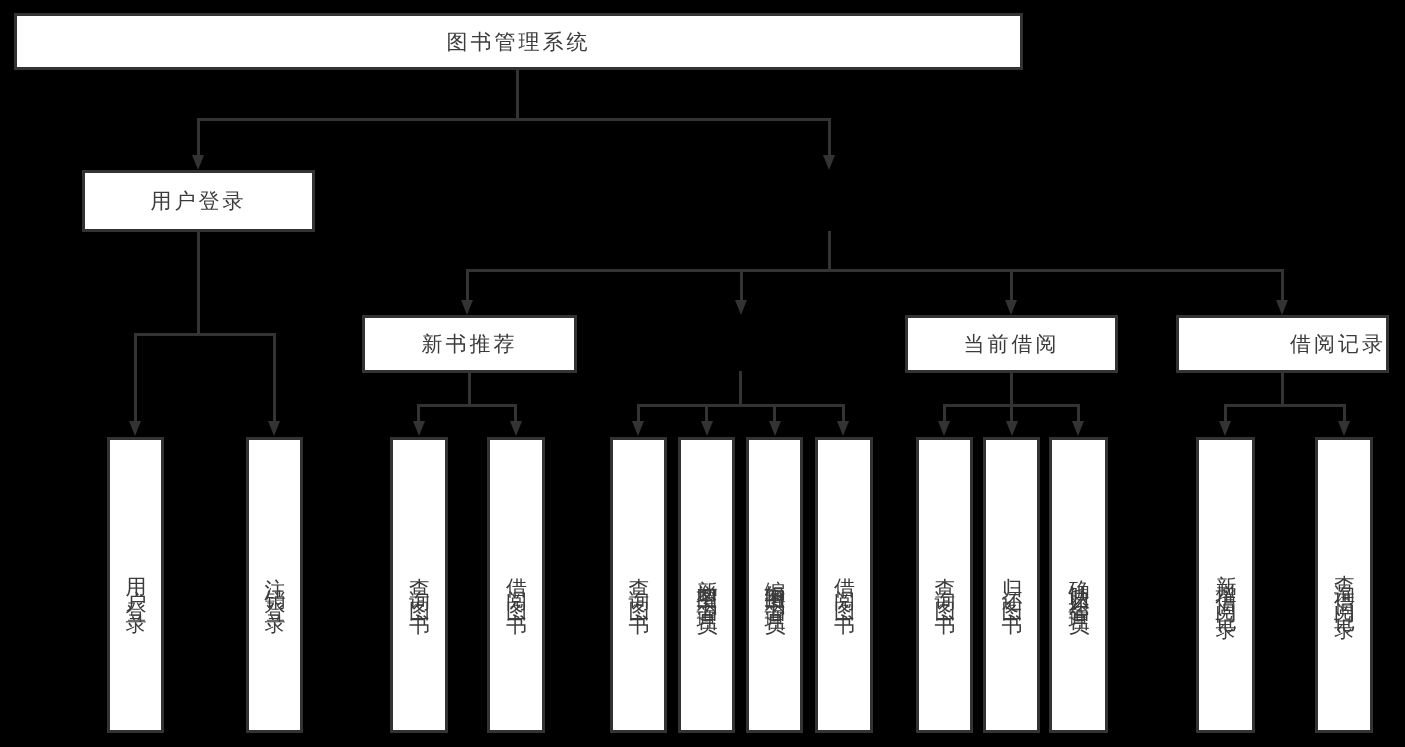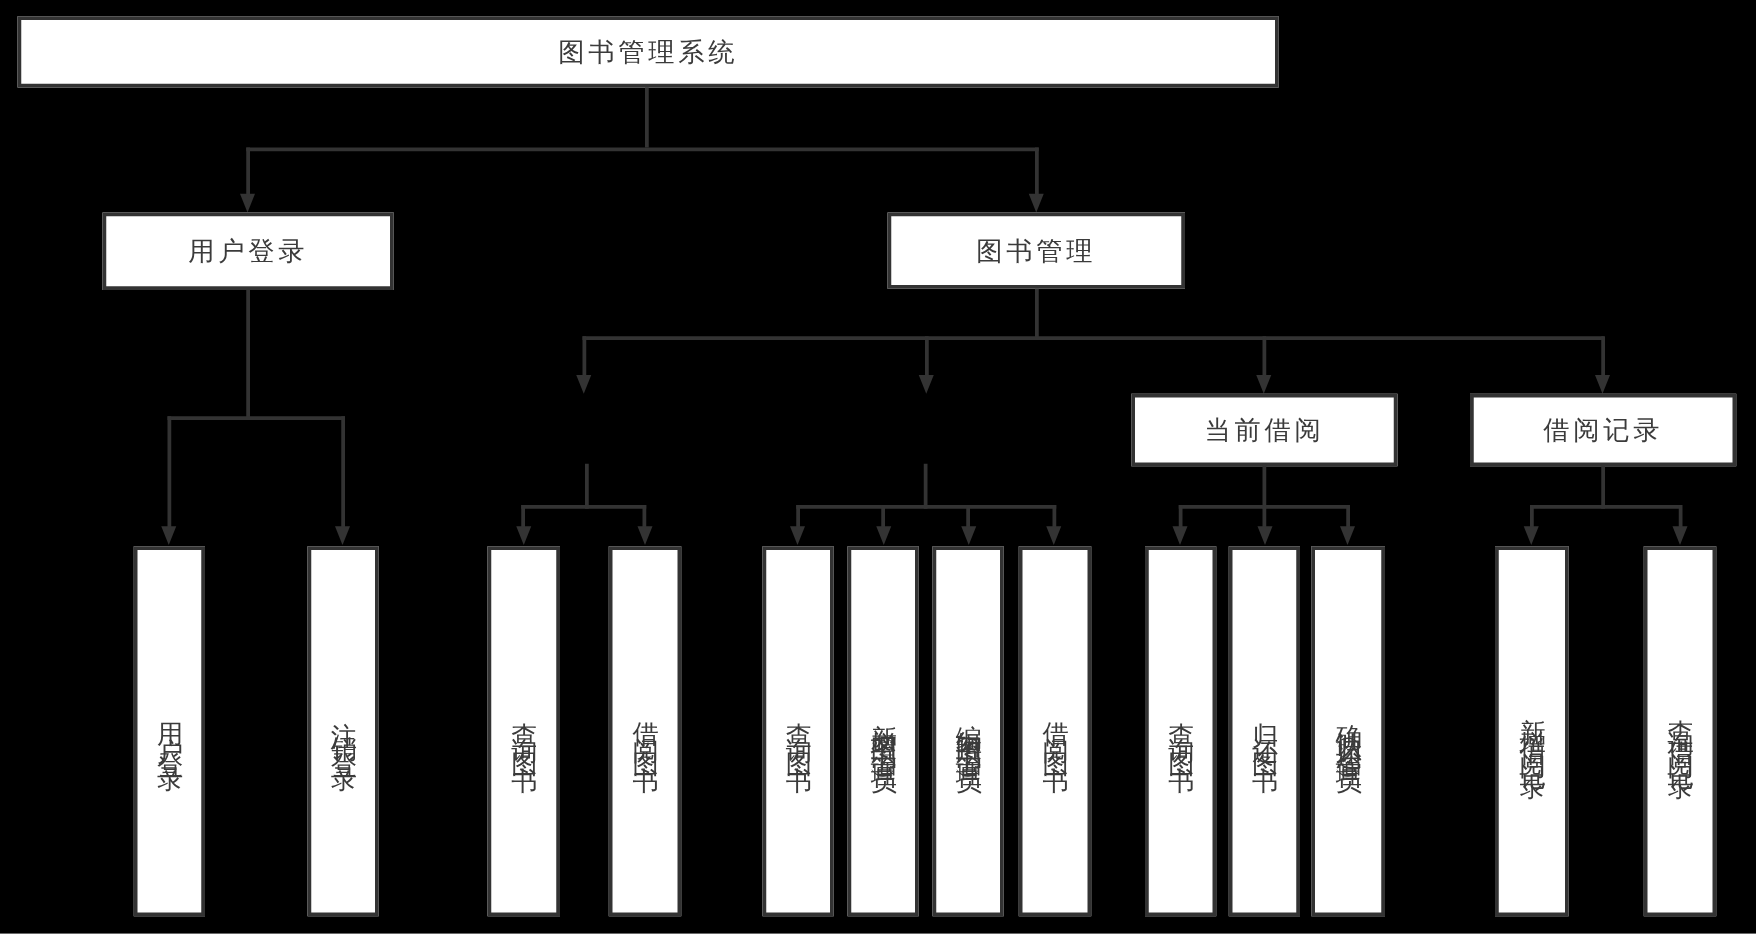--- a/index.html
+++ b/index.html
@@ -45,46 +45,46 @@
   <div class="vline" style="left:516px; top:70px;  height:48px;"></div>
   <div class="hline" style="left:197px; top:118px; width:634px;"></div>
   <div class="vline" style="left:197px; top:118px; height:38px;"></div>
   <div class="arrow" style="left:192px; top:155px;"></div>
   <div class="vline" style="left:828px; top:118px; height:38px;"></div>
   <div class="arrow" style="left:823px; top:155px;"></div>
 
   <div class="box hbox" style="left:82px; top:170px; width:233px; height:62px;">
     <span>用户登录</span>
   </div>
-  <div class="box hbox" style="left:710px; top:170px; width:238px; height:61px;">
-    <span>图书管理</span>
-  </div>
 
   <div class="vline" style="left:197px; top:232px; height:104px;"></div>
   <div class="hline" style="left:134px; top:333px; width:142px;"></div>
   <div class="vline" style="left:134px; top:333px; height:90px;"></div>
   <div class="arrow" style="left:129px; top:421px;"></div>
   <div class="vline" style="left:273px; top:333px; height:90px;"></div>
   <div class="arrow" style="left:268px; top:421px;"></div>
 
   <div class="vline" style="left:828px;  top:231px; height:41px;"></div>
   <div class="hline" style="left:466px;  top:269px; width:817px;"></div>
   <div class="vline" style="left:466px;  top:269px; height:33px;"></div>
   <div class="arrow" style="left:461px;  top:300px;"></div>
   <div class="vline" style="left:740px;  top:269px; height:33px;"></div>
   <div class="arrow" style="left:735px;  top:300px;"></div>
   <div class="vline" style="left:1010px; top:269px; height:33px;"></div>
   <div class="arrow" style="left:1005px; top:300px;"></div>
   <div class="vline" style="left:1281px; top:269px; height:33px;"></div>
   <div class="arrow" style="left:1276px; top:300px;"></div>
 
+  <div class="box hbox" style="left:362px; top:315px; width:215px; height:58px;">
+    <span>新书推荐</span>
+  </div>
   <div class="box hbox" style="left:905px; top:315px; width:213px; height:58px;">
     <span>当前借阅</span>
   </div>
-  <div class="box hbox" style="left:1176px; top:315px; width:213px; height:58px;">
+  <div class="box hbox" style="left:1176px; top:315px; width:213px; height:58px;justify-content:flex-end;">
     <span>借阅记录</span>
   </div>
 
   <div class="vline" style="left:468px; top:371px; height:36px;"></div>
   <div class="hline" style="left:417px; top:404px; width:100px;"></div>
   <div class="vline" style="left:417px; top:404px; height:19px;"></div>
   <div class="arrow" style="left:413px; top:421px;"></div>
   <div class="vline" style="left:514px; top:404px; height:19px;"></div>
   <div class="arrow" style="left:510px; top:421px;"></div>
 

